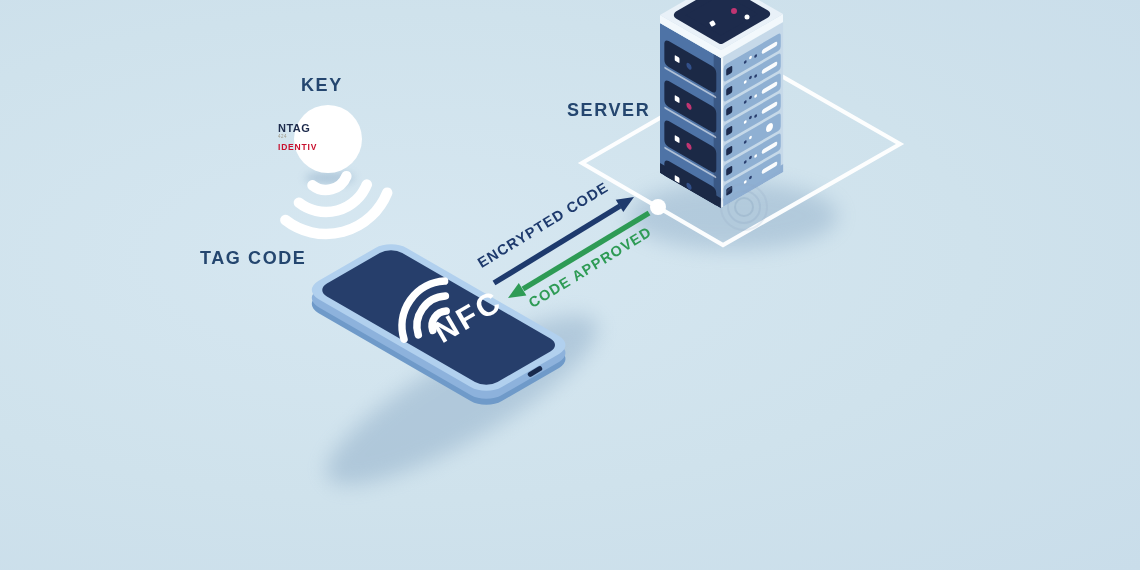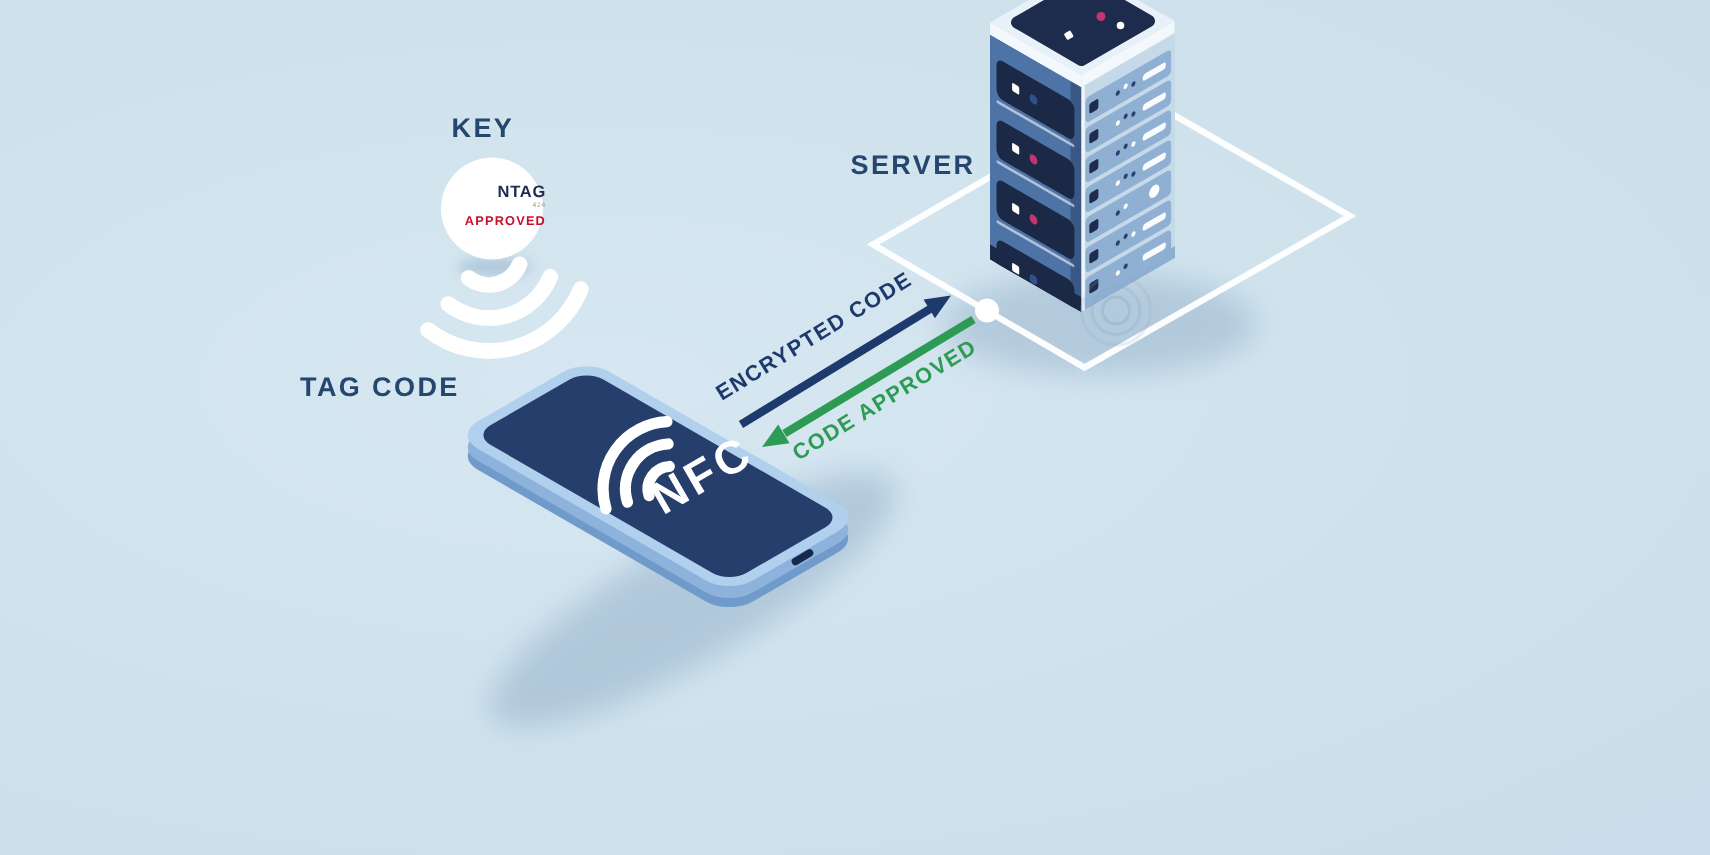--- a/index.html
+++ b/index.html
@@ -14,21 +14,21 @@
     position:absolute;color:#24466f;font-weight:bold;font-size:18px;
     letter-spacing:1.6px;white-space:nowrap;
   }
   .flow-label{
     position:absolute;font-weight:bold;font-size:14.5px;letter-spacing:1.1px;
     white-space:nowrap;transform-origin:0 50%;
   }
   .flow-label.navy{color:#1e3a6d;transform:rotate(-31.5deg);}
   .flow-label.green{color:#2e9b55;transform:rotate(-31.5deg);}
   .badge-text{
-    position:absolute;left:264px;top:122px;width:100px;text-align:right;line-height:1.1;
+    position:absolute;left:278px;top:122px;width:100px;text-align:left;line-height:1.1;
   }
   .badge-text .ntag{color:#1d2b4c;font-weight:bold;font-size:11px;letter-spacing:.5px;}
   .badge-text .sub{color:#a09a88;font-size:4.5px;letter-spacing:.5px;margin-top:1px;}
   .badge-text .identiv{color:#c8102e;font-weight:bold;font-size:8.5px;letter-spacing:.8px;margin-top:3px;}
 </style>
 </head>
 <body>
 
 <div class="stage">
 
@@ -200,19 +200,19 @@
   </g>
 </svg>
 
 <div class="title" style="left:301px;top:75px;">KEY</div>
 <div class="title" style="left:567px;top:80px;margin-top:20px;">SERVER</div>
 <div class="title" style="left:200px;top:248px;">TAG CODE</div>
 
 <div class="badge-text">
   <div class="ntag">NTAG</div>
   <div class="sub">424</div>
-  <div class="identiv">APPROVED</div>
+  <div class="identiv">IDENTIV</div>
 </div>
 
 <div class="flow-label navy" style="left:479px;top:256px;">ENCRYPTED CODE</div>
 <div class="flow-label green" style="left:530px;top:296px;">CODE APPROVED</div>
 
 </div>
 
 </body></html>

